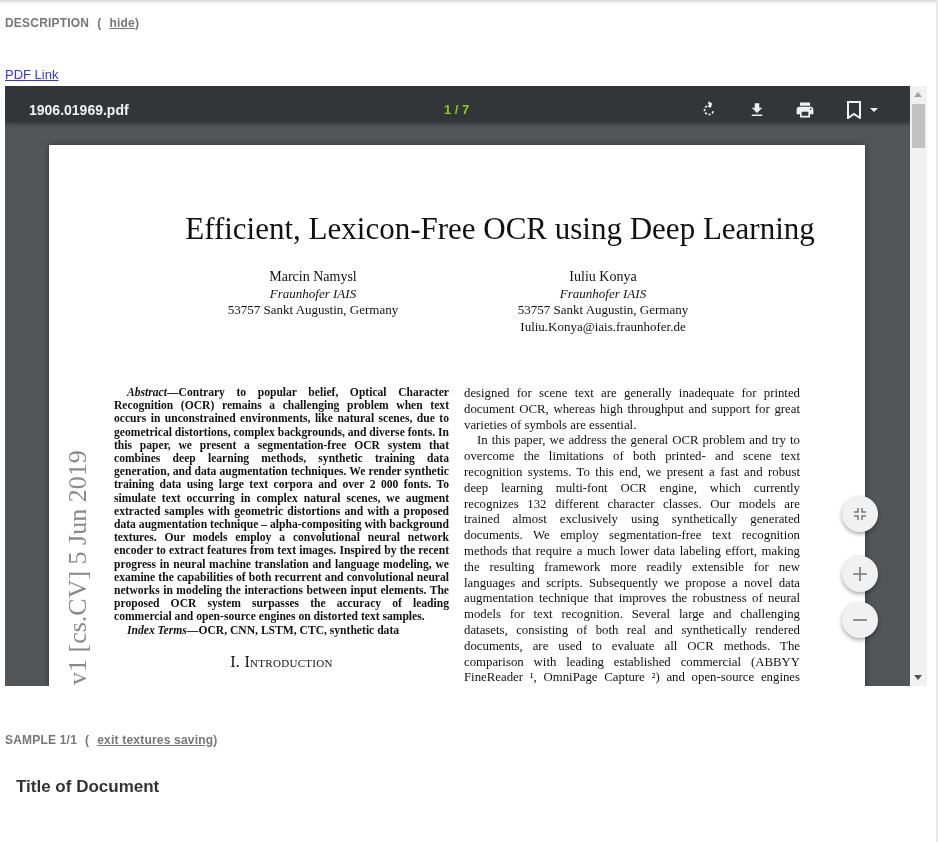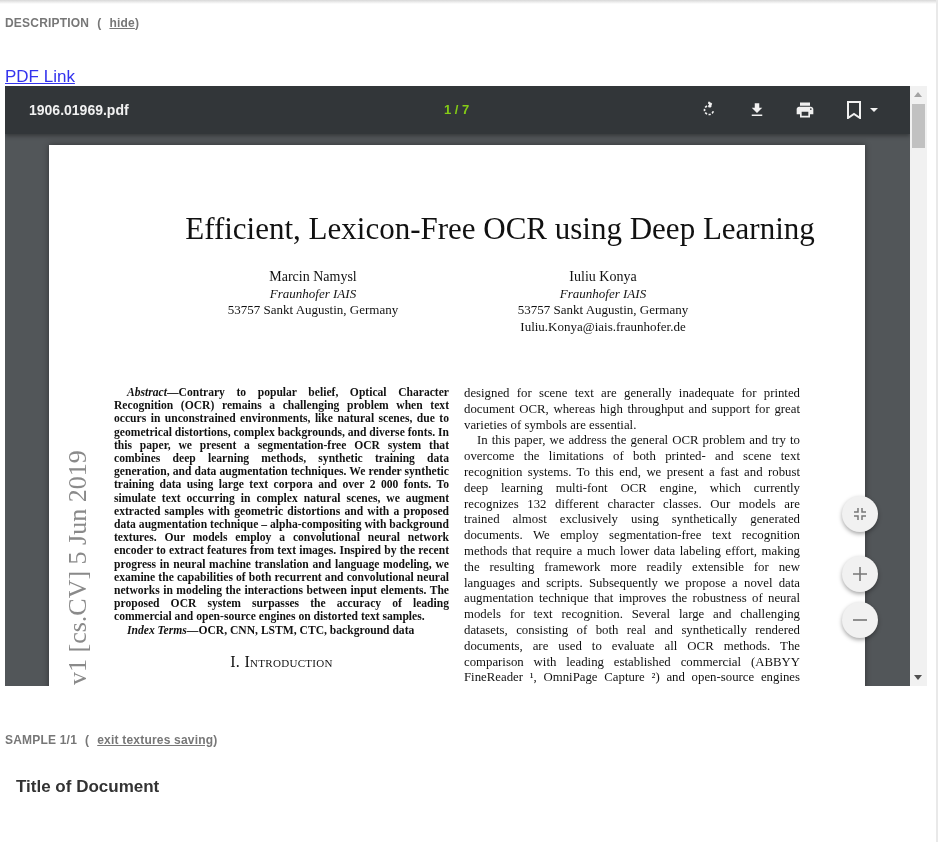--- a/index.html
+++ b/index.html
@@ -6,24 +6,24 @@
   body {
     width:938px; height:842px; overflow:hidden; background:#ffffff;
     font-family:"Liberation Sans", sans-serif; position:relative;
   }
   .top-shadow { position:absolute; left:0; top:0; width:938px; height:4px;
     background:linear-gradient(#d8d8d8,#ffffff); }
   .right-border { position:absolute; right:0; top:0; width:2px; height:842px; background:#e9e9e9; }
   .section-label { position:absolute; left:5px; font-size:12px; font-weight:bold; color:#777; letter-spacing:0.2px; }
   .section-label .paren { margin-left:8px; color:#777; }
   .section-label a { color:#777; text-decoration:underline; cursor:pointer;margin-left:8px; }
-  .pdf-link { position:absolute; left:5px; top:67px; font-size:17px; color:#3333ee; text-decoration:underline; cursor:pointer; }
+  .pdf-link { position:absolute; left:5px; top:67px; font-size:13px; color:#3333ee; text-decoration:underline; cursor:pointer; }
 
   .viewer { position:absolute; left:5px; top:86px; width:905px; height:600px; background:#525659; overflow:hidden; }
-  .toolbar { position:absolute; left:0; top:0; width:905px; height:48px; background:#323639;
+  .toolbar { position:absolute; left:0; top:0; width:905px; height:36px; background:#323639;
     box-shadow:0 2px 4px rgba(0,0,0,0.35); z-index:3; }
   .toolbar .filename { position:absolute; left:24px; top:16px; color:#f1f1f1; font-size:14px; font-weight:bold; }
   .toolbar .pagecount { position:absolute; left:439px; top:16px; color:#84cc16; font-size:13px; font-weight:bold; }
   .tb-btn { position:absolute; top:12px; width:24px; height:24px; display:flex; align-items:center; justify-content:center; cursor:pointer; }
   .page { position:absolute; left:44px; top:59px; width:816px; height:560px; background:#fff; box-shadow:0 0 6px rgba(0,0,0,0.4); font-family:"Liberation Serif", serif; color:#111; }
   .paper-title { position:absolute; left:0; width:816px; top:66px; text-align:center; font-size:31px;padding-left:43px; }
   .author { position:absolute; top:124px; width:260px; text-align:center; font-size:14px; line-height:16.5px; }
   .author .aff { font-style:italic; font-size:13px; }
   .author .small { font-size:13px; }
   .col { position:absolute; top:241px; font-size:12px; line-height:13.2px; text-align:justify; }
@@ -96,21 +96,21 @@
     </div>
     <div class="author" style="left:424px;">
       <div>Iuliu Konya</div>
       <div class="aff">Fraunhofer IAIS</div>
       <div class="small">53757 Sankt Augustin, Germany</div>
       <div class="small">Iuliu.Konya@iais.fraunhofer.de</div>
     </div>
 
     <div class="col left">
       <p class="indent"><i>Abstract</i><span>—Contrary to popular belief, Optical Character Recognition (OCR) remains a challenging problem when text occurs in unconstrained environments, like natural scenes, due to geometrical distortions, complex backgrounds, and diverse fonts. In this paper, we present a segmentation-free OCR system that combines deep learning methods, synthetic training data generation, and data augmentation techniques. We render synthetic training data using large text corpora and over 2 000 fonts. To simulate text occurring in complex natural scenes, we augment extracted samples with geometric distortions and with a proposed data augmentation technique – alpha-compositing with background textures. Our models employ a convolutional neural network encoder to extract features from text images. Inspired by the recent progress in neural machine translation and language modeling, we examine the capabilities of both recurrent and convolutional neural networks in modeling the interactions between input elements. The proposed OCR system surpasses the accuracy of leading commercial and open-source engines on distorted text samples.</span></p>
-      <p class="indent"><i>Index Terms</i><span>—OCR, CNN, LSTM, CTC, background data</span></p>
+      <p class="indent"><i>Index Terms</i><span>—OCR, CNN, LSTM, CTC, synthetic data</span></p>
       <p class="heading">I. Introduction</p>
     </div>
 
     <div class="col right">
       <p>designed for scene text are generally inadequate for printed document OCR, whereas high throughput and support for great varieties of symbols are essential.</p>
       <p class="indent">In this paper, we address the general OCR problem and try to overcome the limitations of both printed- and scene text recognition systems. To this end, we present a fast and robust deep learning multi-font OCR engine, which currently recognizes 132 different character classes. Our models are trained almost exclusively using synthetically generated documents. We employ segmentation-free text recognition methods that require a much lower data labeling effort, making the resulting framework more readily extensible for new languages and scripts. Subsequently we propose a novel data augmentation technique that improves the robustness of neural models for text recognition. Several large and challenging datasets, consisting of both real and synthetically rendered documents, are used to evaluate all OCR methods. The comparison with leading established commercial (ABBYY FineReader ¹, OmniPage Capture ²) and open-source engines (Tesseract 3 [9],</p>
     </div>
   </div>
 
   <div class="fab" style="top:410px;">

